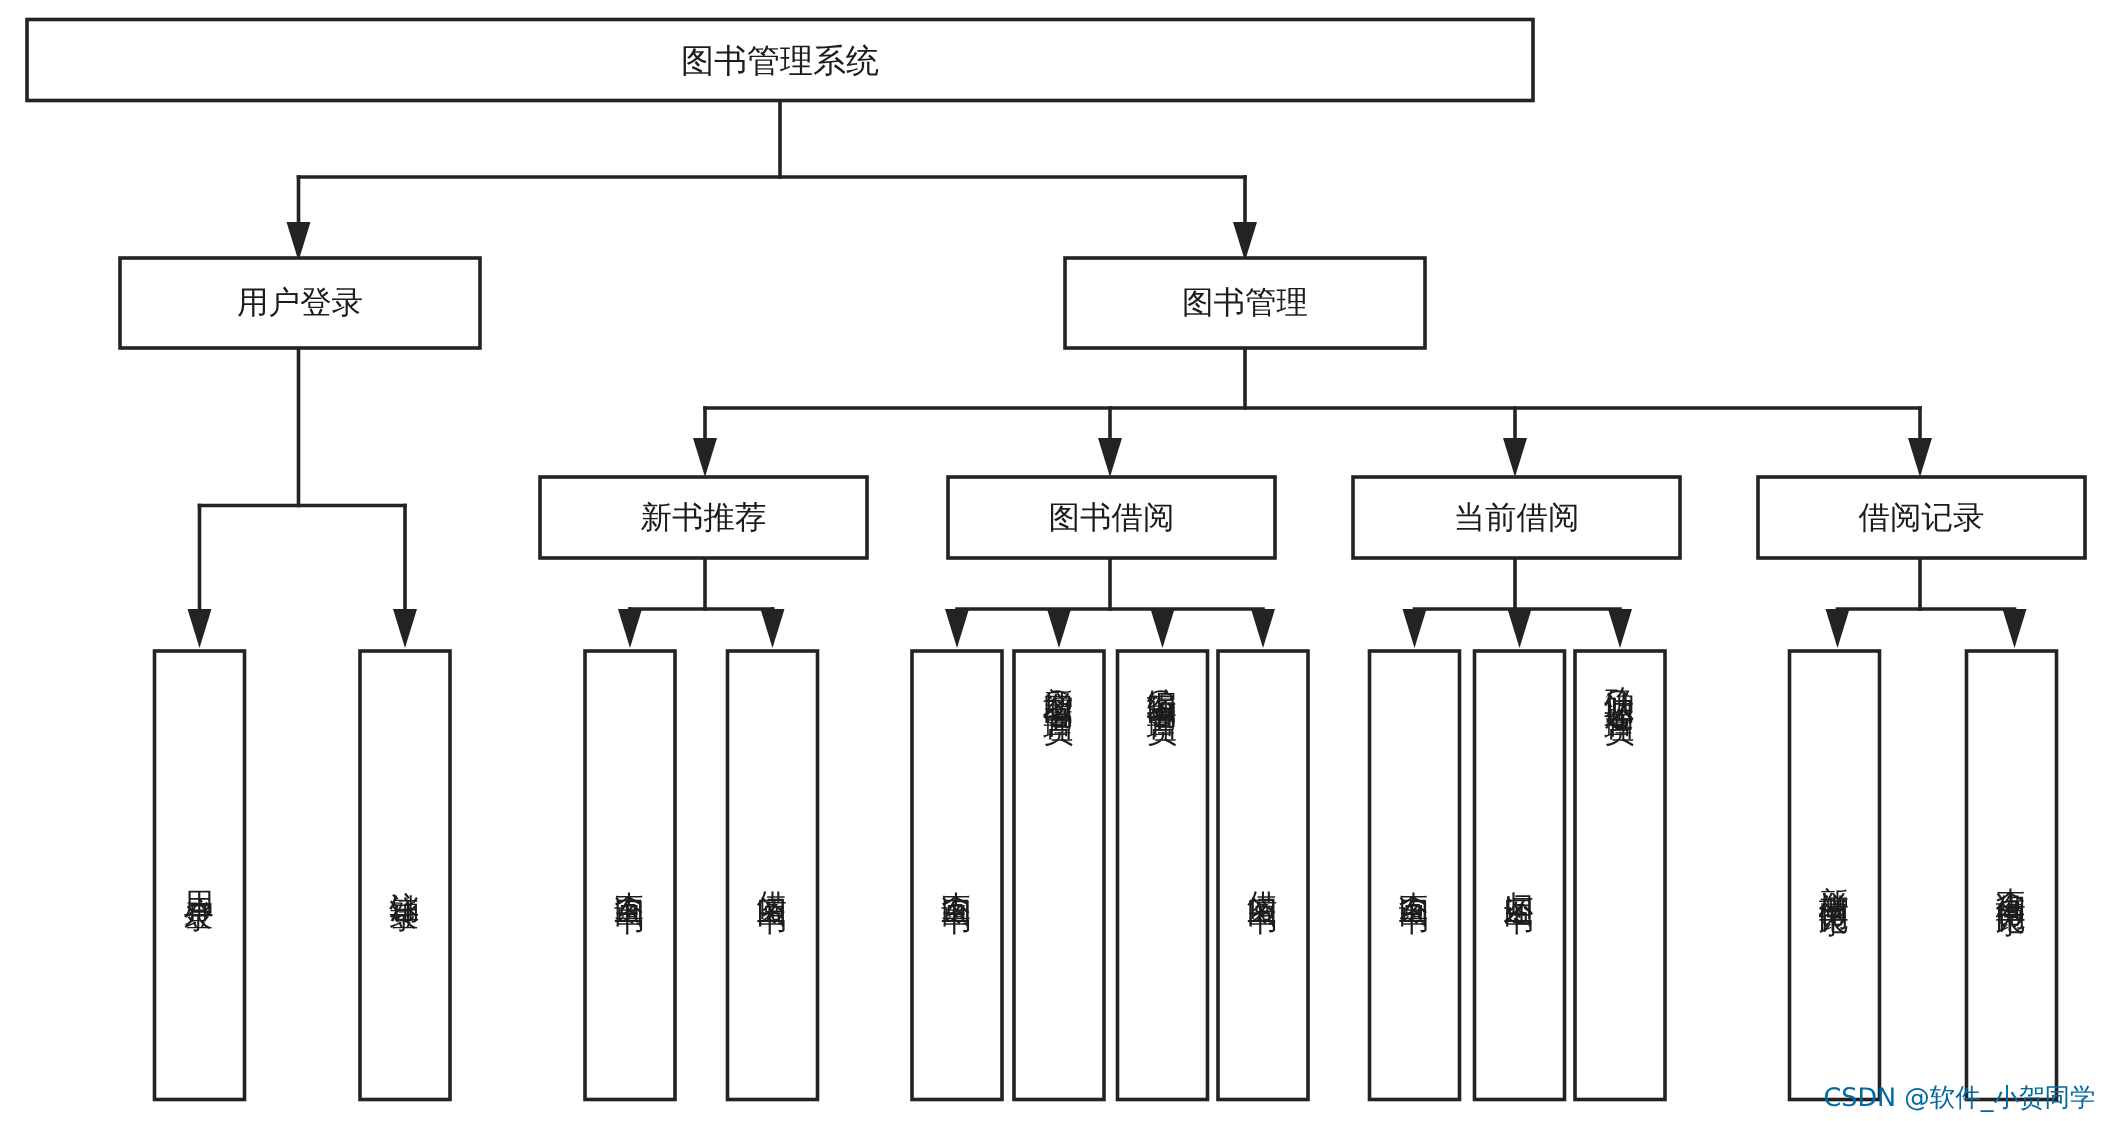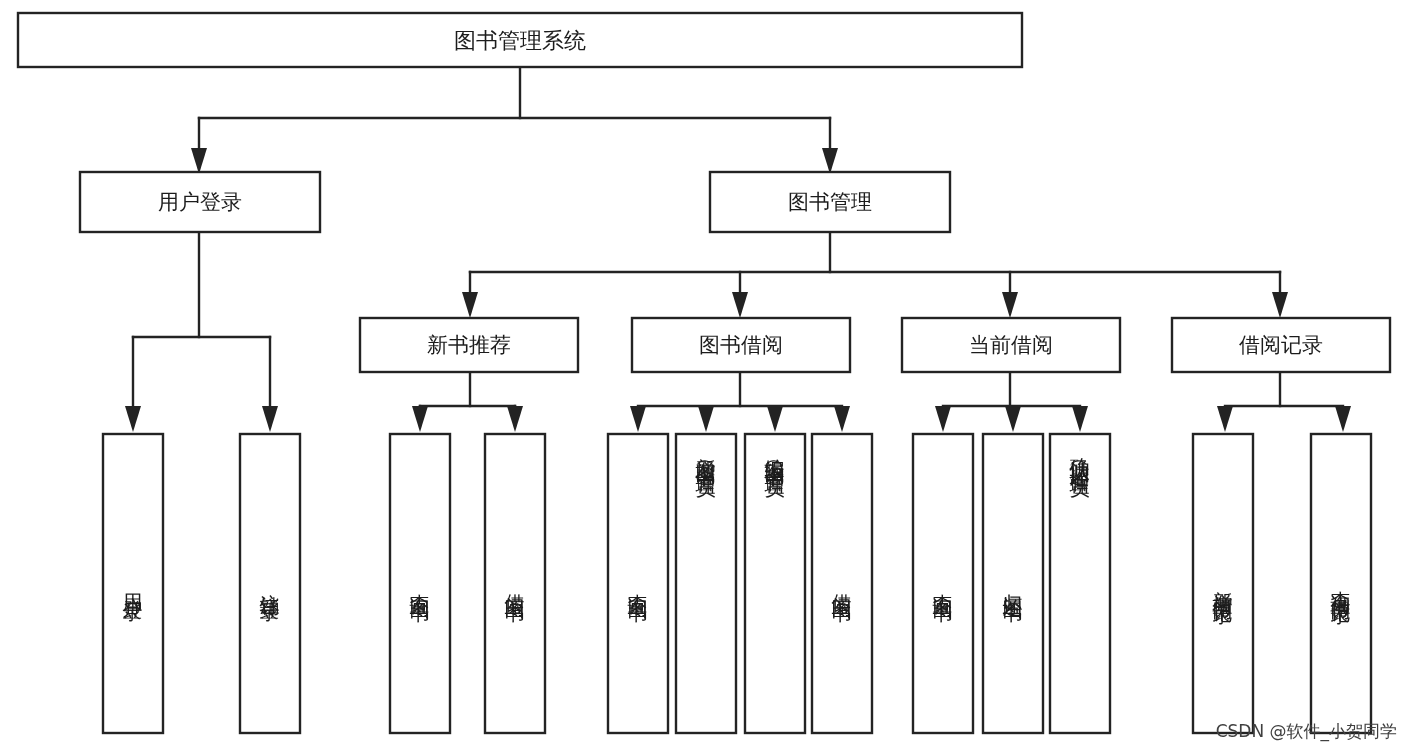--- a/index.html
+++ b/index.html
@@ -72,21 +72,21 @@
   }
   .vbox-label-wrap.center-v {
     align-items: center;
   }
   #watermark {
     position: absolute;
     right: 8px;
     bottom: 4px;
     font-family: "DejaVu Sans", "Liberation Sans", sans-serif;
     font-size: 17px;
-    color: #404040;
+    color: #0369a1;
     white-space: nowrap;
     user-select: none;
   }
 </style>
 </head>
 <body>
 
 <div id="diagram-root">
 
   <svg id="flowchart" viewBox="0 0 1405 747" xmlns="http://www.w3.org/2000/svg">

